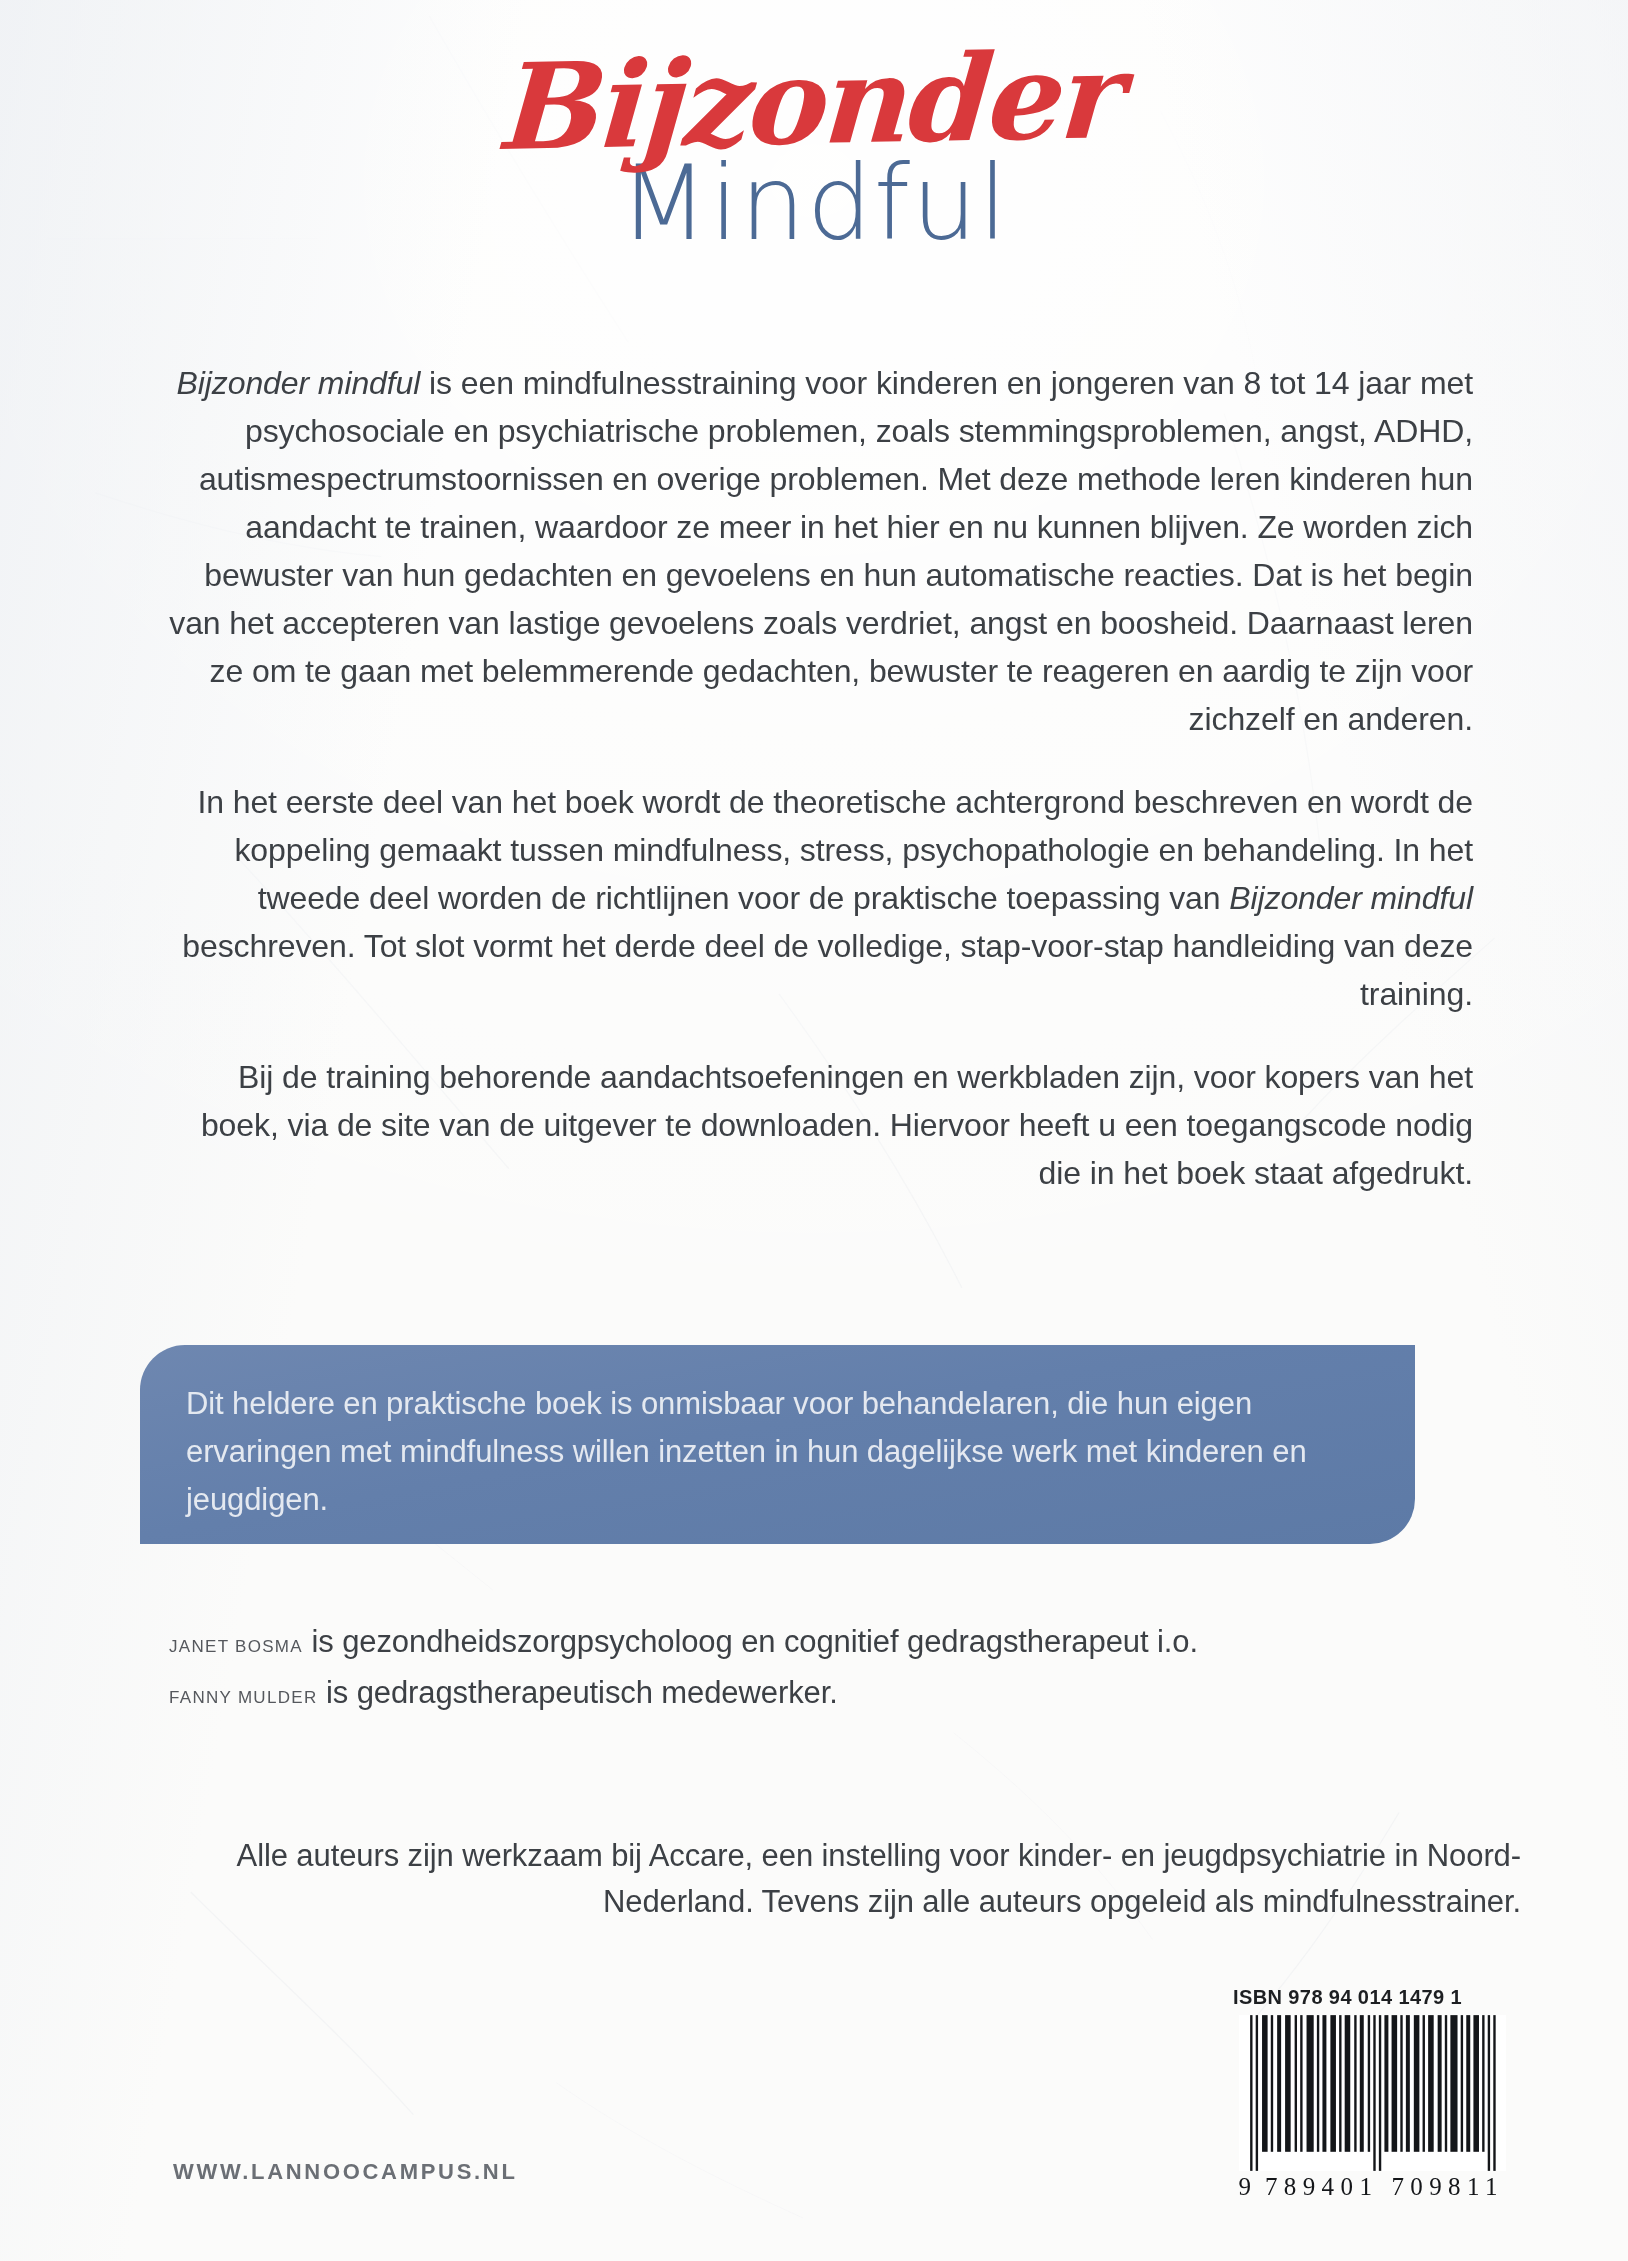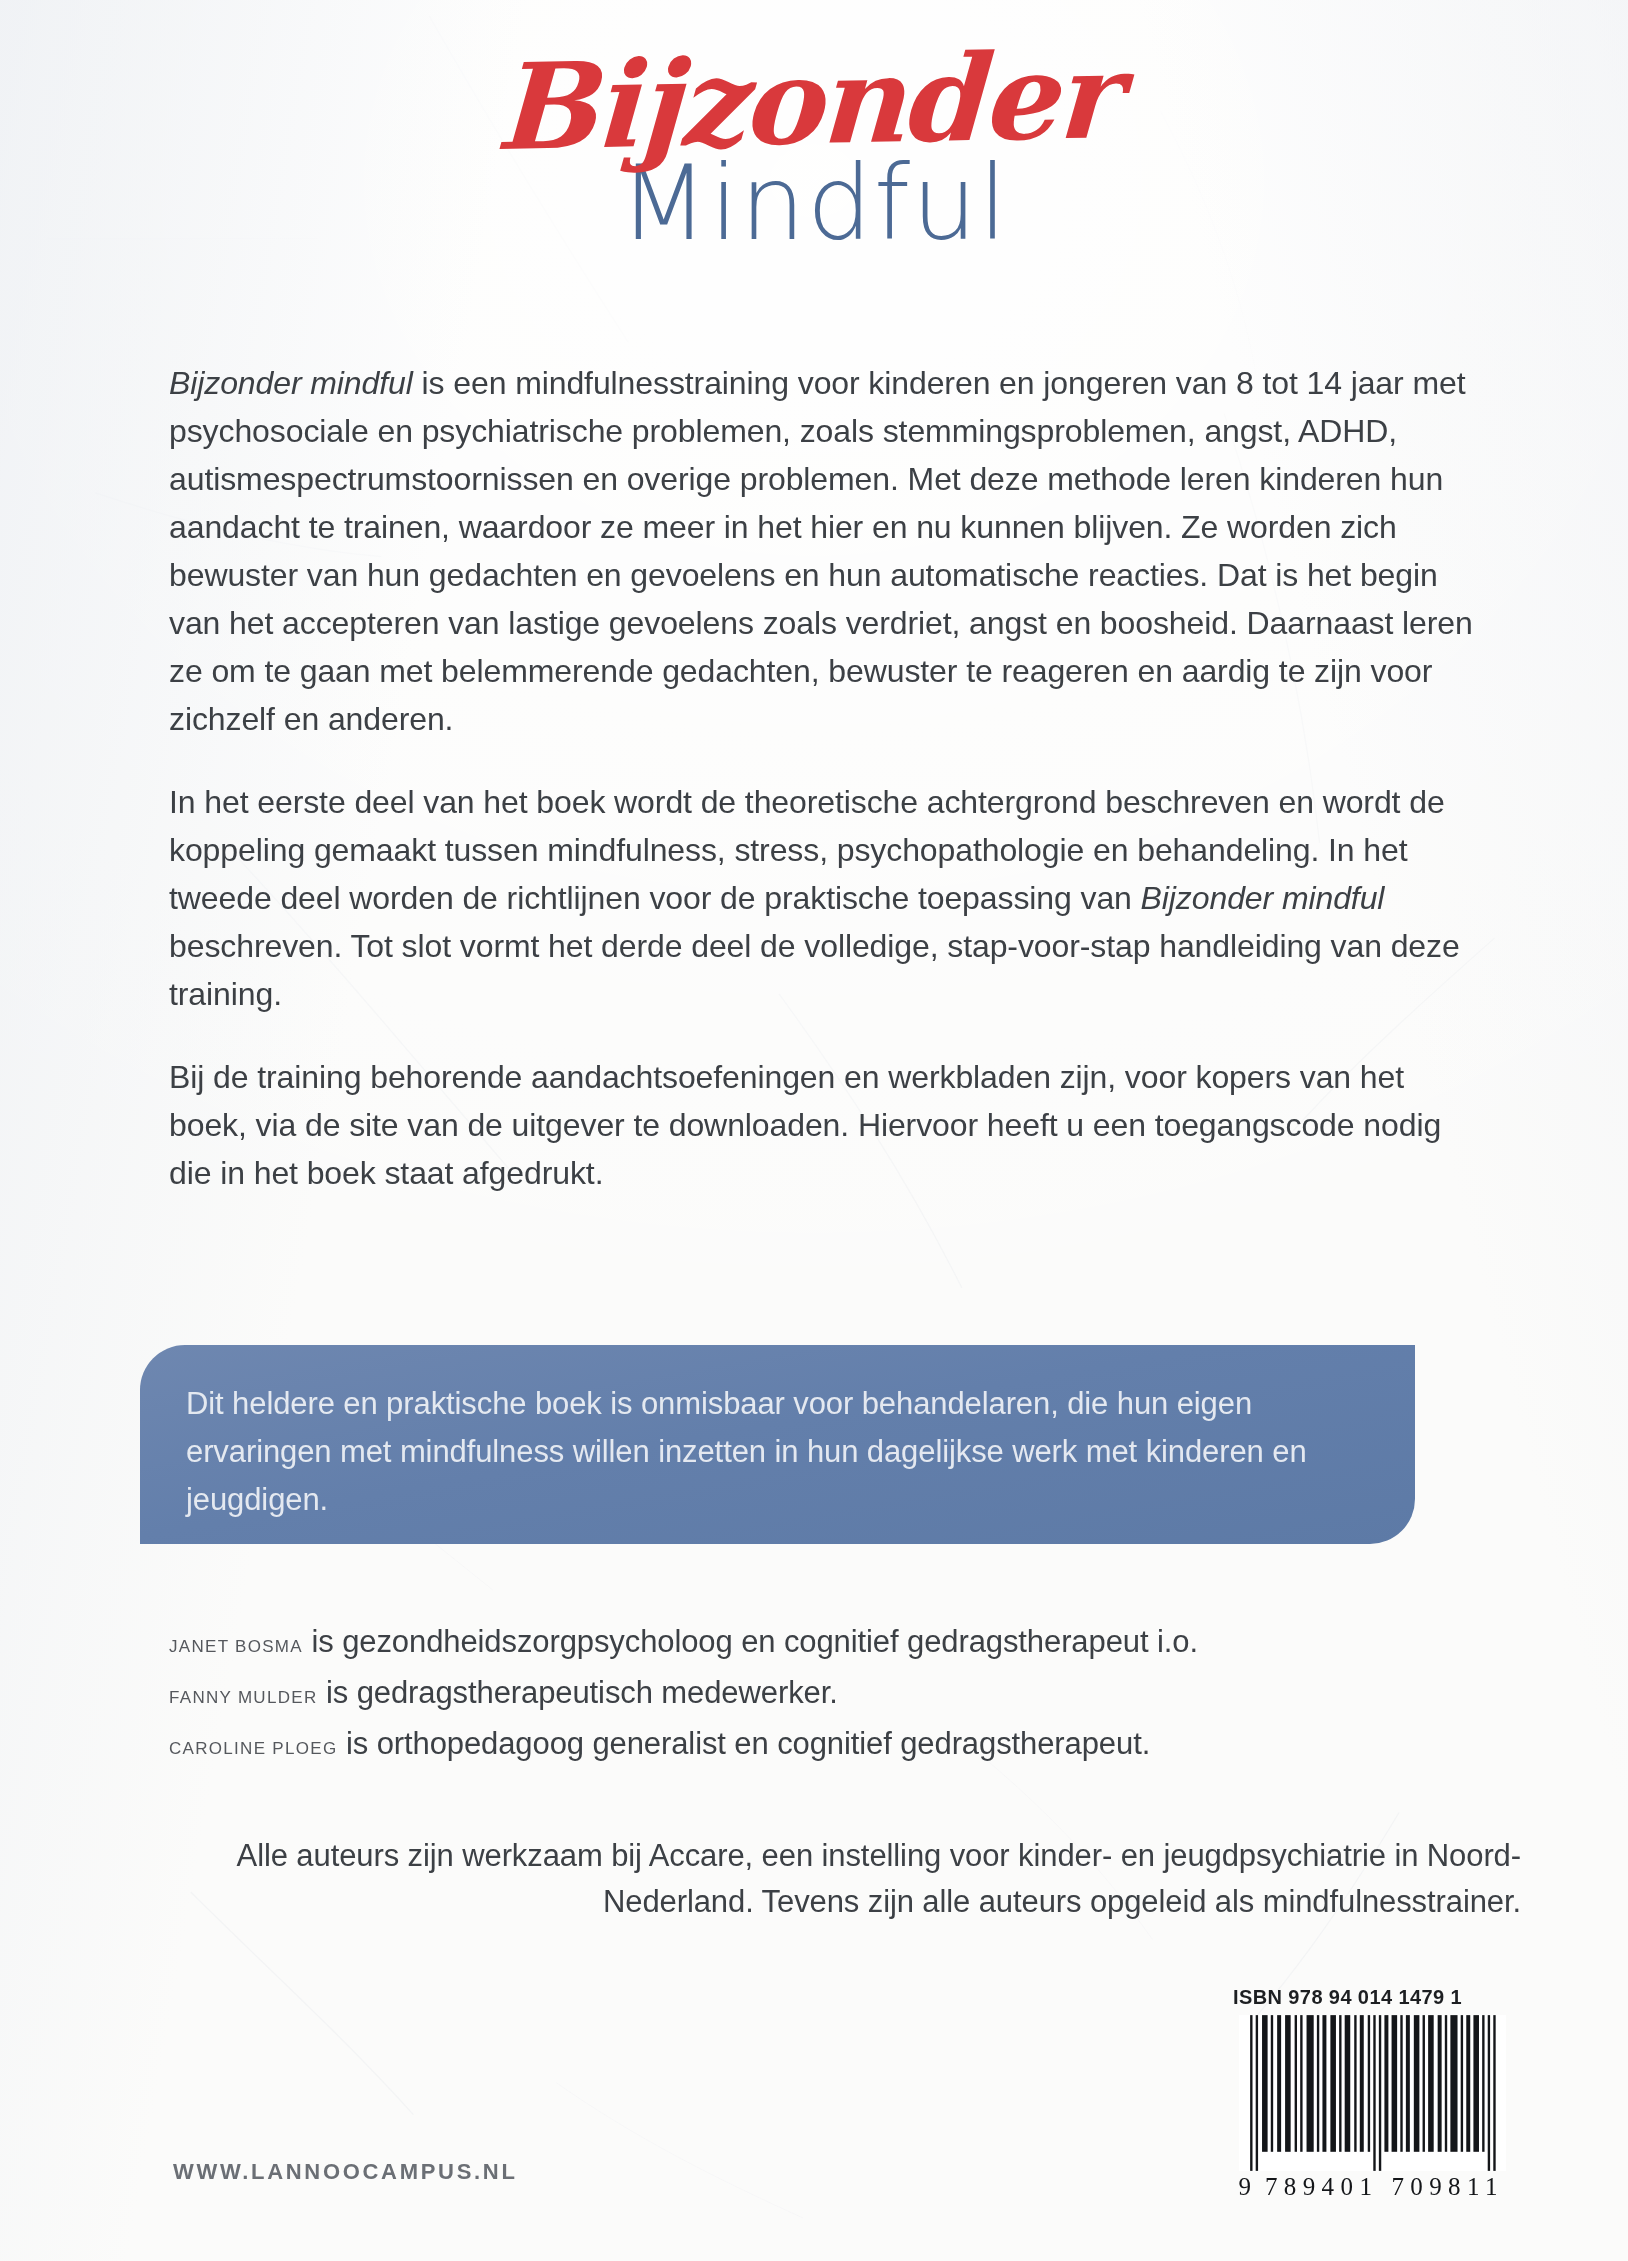--- a/index.html
+++ b/index.html
@@ -73,20 +73,21 @@
   .body-copy {
     position: absolute;
     left: 169px;
     top: 359px;
     width: 1304px;
     color: #3c4045;
     font-family: "Liberation Sans", sans-serif;
     font-size: 32px;
     line-height: 48px;
     letter-spacing: -0.1px;
+    text-align: right;
   }
   .body-copy p { margin: 0 0 35px 0; }
   .body-copy p:last-child { margin-bottom: 0; }
   .body-copy em { font-style: italic; }
 
   
   .quote-panel {
     position: absolute;
     left: 140px;
     top: 1345px;
@@ -224,21 +225,20 @@
     <p>Bij de training behorende aandachtsoefeningen en werkbladen zijn, voor kopers van het boek, via de site van de uitgever te downloaden. Hiervoor heeft u een toegangscode nodig die in het boek staat afgedrukt.</p>
   </div>
 
   <div class="quote-panel">
     <div class="quote-text">Dit heldere en praktische boek is onmisbaar voor behandelaren, die hun eigen ervaringen met mindfulness willen inzetten in hun dagelijkse werk met kinderen en jeugdigen.</div>
   </div>
 
   <div class="authors">
     <div class="row"><span class="name">JANET BOSMA</span><span> is gezondheidszorgpsycholoog en cognitief gedragstherapeut i.o.</span></div>
     <div class="row"><span class="name">FANNY MULDER</span><span> is gedragstherapeutisch medewerker.</span></div>
-    <div class="row"><span class="name">CAROLINE PLOEG</span><span> is orthopedagoog generalist en cognitief gedragstherapeut.</span></div>
   </div>
 
   <div class="closing">Alle auteurs zijn werkzaam bij Accare, een instelling voor kinder- en jeugdpsychiatrie in Noord-Nederland. Tevens zijn alle auteurs opgeleid als mindfulnesstrainer.</div>
 
   <div class="site-url">WWW.LANNOOCAMPUS.NL</div>
 
   <div class="barcode-block">
     <div class="isbn-text">ISBN 978 94 014 1479 1</div>
     <div class="barcode-wrap">
       <svg width="267" height="156" viewBox="0 0 336 196" aria-hidden="true">

